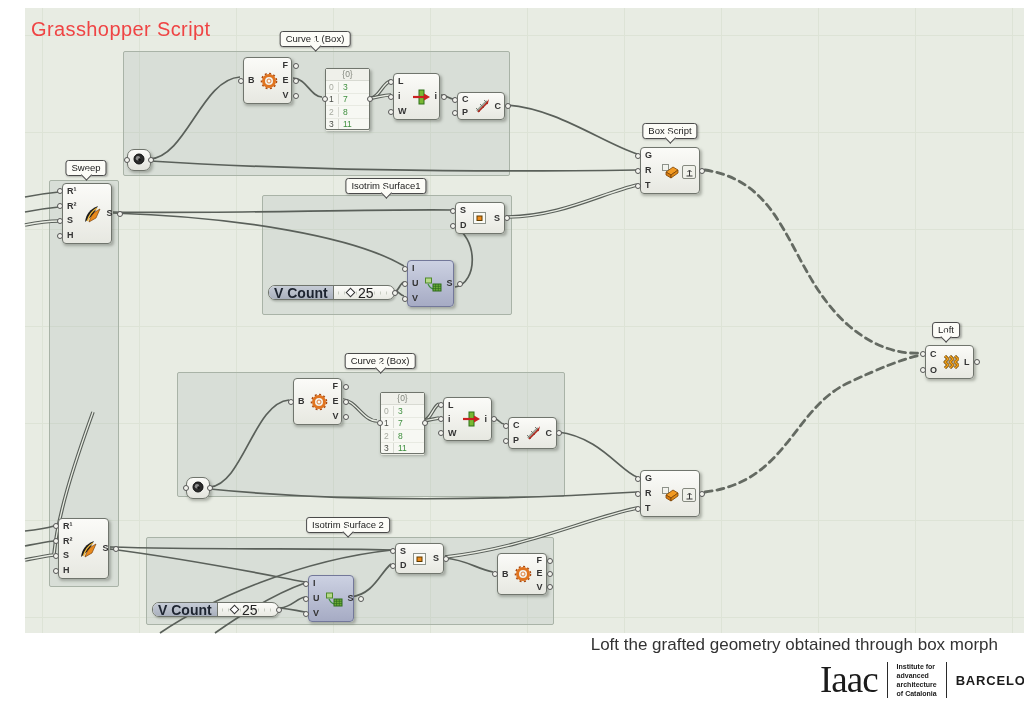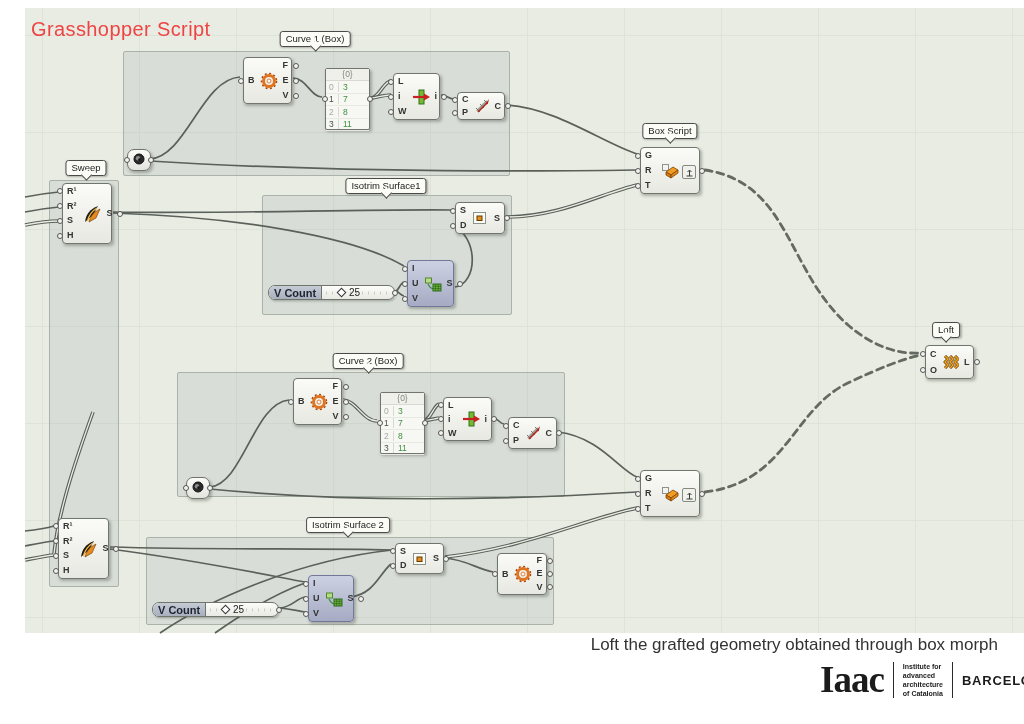--- a/index.html
+++ b/index.html
@@ -45,34 +45,34 @@
   .panel .hd{height:11px;line-height:11px;text-align:center;color:#84887f;background:#eff0ea;border-bottom:1px solid #d8dad2;}
   .panel .row{display:flex;height:11.5px;align-items:center;border-bottom:1px solid #e8eae2;}
   .panel .idx{width:9px;padding-left:3px;border-right:1px solid #d8dad2;color:#a7aaa0;}
   .panel .idx.d{color:#4a4d47;}
   .panel .val{padding-left:4px;color:#3f8f3f;}
   
   .slider{position:absolute;height:13px;border:1px solid #70756d;border-radius:7px;display:flex;z-index:3;
           background:linear-gradient(180deg,#fcfcf9,#e9eae3);box-shadow:1px 1.5px 2px rgba(60,65,55,.3);}
   .slider::after{content:"";position:absolute;right:-4px;top:50%;transform:translateY(-50%);width:4px;height:4px;border:1px solid #555;border-radius:50%;background:#f2f3ee;}
   .slider .lab{background:linear-gradient(180deg,#c6ccd6,#a9b0bd);border-right:1px solid #70756d;border-radius:6px 0 0 6px;
-               font-size:11px;font-weight:bold;color:#1d2430;padding:0 5px;display:flex;align-items:center;}
+               font-size:14px;font-weight:bold;color:#1d2430;padding:0 5px;display:flex;align-items:center;}
   .slider .track{flex:1;position:relative;display:flex;align-items:center;}
   .slider .ticks{position:absolute;left:4px;right:4px;top:50%;height:3px;transform:translateY(-50%);
       background-image:repeating-linear-gradient(90deg,#c8cdc2 0 1px,transparent 1px 6px);}
   .slider .grip{width:5px;height:5px;background:#fff;border:1px solid #333;transform:rotate(45deg);margin-left:22%;z-index:1;}
-  .slider .sval{font-size:10px;color:#222;margin-left:4px;z-index:1;}
+  .slider .sval{font-size:14px;color:#222;margin-left:4px;z-index:1;}
   
   .tag{position:absolute;transform:translateX(-50%);background:#fcfcf7;border:1px solid #4a4a4a;border-radius:3px;
        font-size:9.5px;color:#222;padding:1px 5px 2px;z-index:4;box-shadow:1px 1px 2px rgba(0,0,0,.25);white-space:nowrap;}
   .tag::after{content:"";position:absolute;left:50%;bottom:-4px;width:7px;height:7px;margin-left:-3.5px;
        background:#fcfcf7;border-right:1px solid #4a4a4a;border-bottom:1px solid #4a4a4a;transform:rotate(45deg);}
   
   .logo{position:absolute;left:820px;top:662px;display:flex;align-items:center;gap:9px;color:#1b1b1b;z-index:5;}
-  .logo .word{font-family:"Liberation Serif",serif;font-weight:bold;font-size:37px;line-height:.85;letter-spacing:-1px;}
+  .logo .word{font-family:"Liberation Serif",serif;font-weight:normal;font-size:37px;line-height:.85;letter-spacing:-1px;}
   .logo .sep{width:1px;height:36px;background:#2a2a2a;}
   .logo .tagl{font-size:7px;font-weight:bold;line-height:9px;}
   .logo .city{font-size:13px;font-weight:bold;letter-spacing:.8px;}
 </style>
 </head>
 <body>
 
 <div id="stage">
   <div id="canvas"></div>
   <div class="title">Grasshopper Script</div>
@@ -137,21 +137,21 @@
     <g>
       <path class="wd" d="M705,170 C790,183 786,270 848,325 C878,351 905,354 921,353"></path>
       <path class="wd" d="M705,492 C788,482 792,408 850,382 C880,368 905,358 921,355"></path>
     </g>
   </svg>
 
   <div class="tag" style="left:315px;top:31px">Curve 1 (Box)</div>
   <div class="tag" style="left:86px;top:160px">Sweep</div>
   <div class="tag" style="left:386px;top:178px">Isotrim Surface1</div>
   <div class="tag" style="left:670px;top:123px">Box Script</div>
-  <div class="tag" style="left:368px;top:353px">Curve 2 (Box)</div>
+  <div class="tag" style="left:380px;top:353px">Curve 2 (Box)</div>
   <div class="tag" style="left:348px;top:517px">Isotrim Surface 2</div>
   <div class="tag" style="left:946px;top:322px">Loft</div>
 
   <div class="pill" style="left:127px;top:149px;width:22px;height:20px">
     <span><svg width="12" height="12">
           <circle cx="6" cy="6" r="5" fill="#2b2b2b" stroke="#111"></circle>
           <circle cx="5" cy="5.2" r="2.2" fill="#8d8d8d"></circle>
           <circle cx="6.6" cy="6.6" r="1.3" fill="#151515"></circle>
         </svg></span>
   </div>

